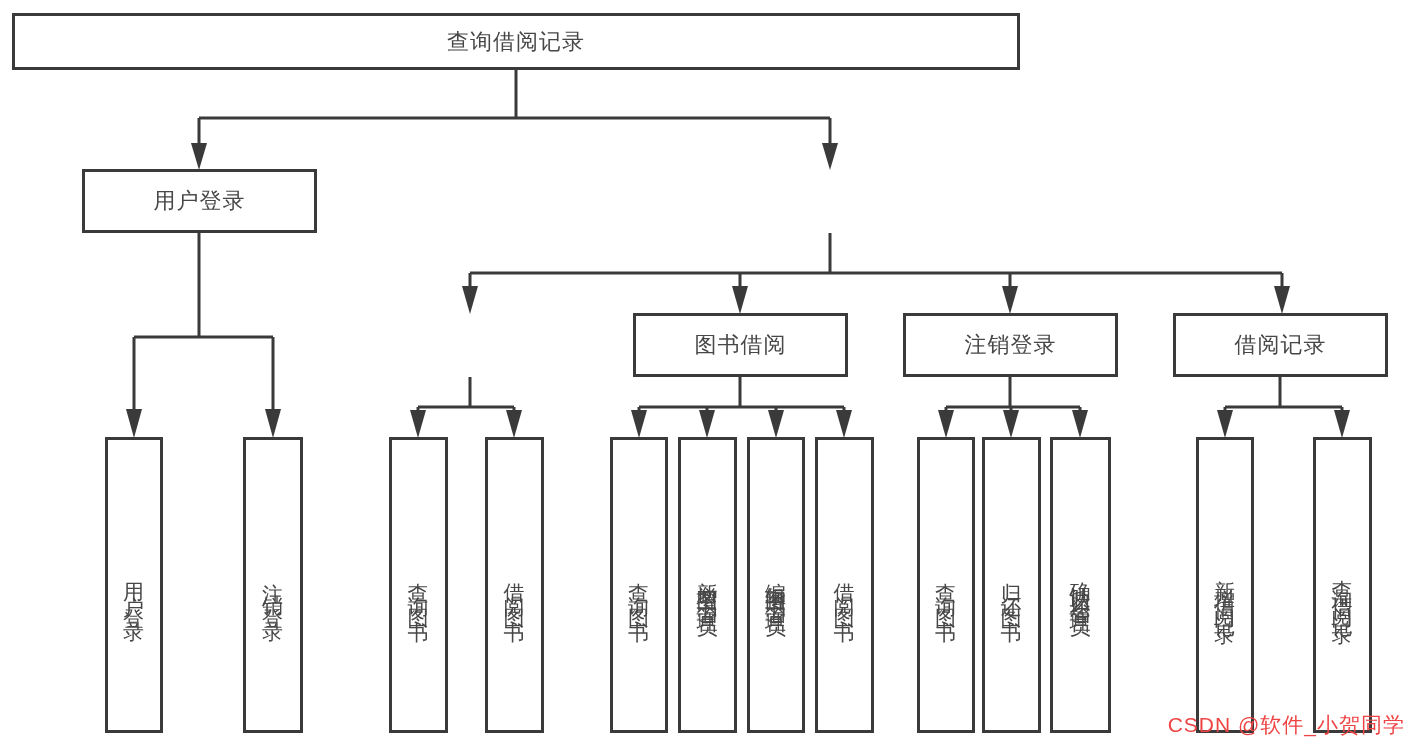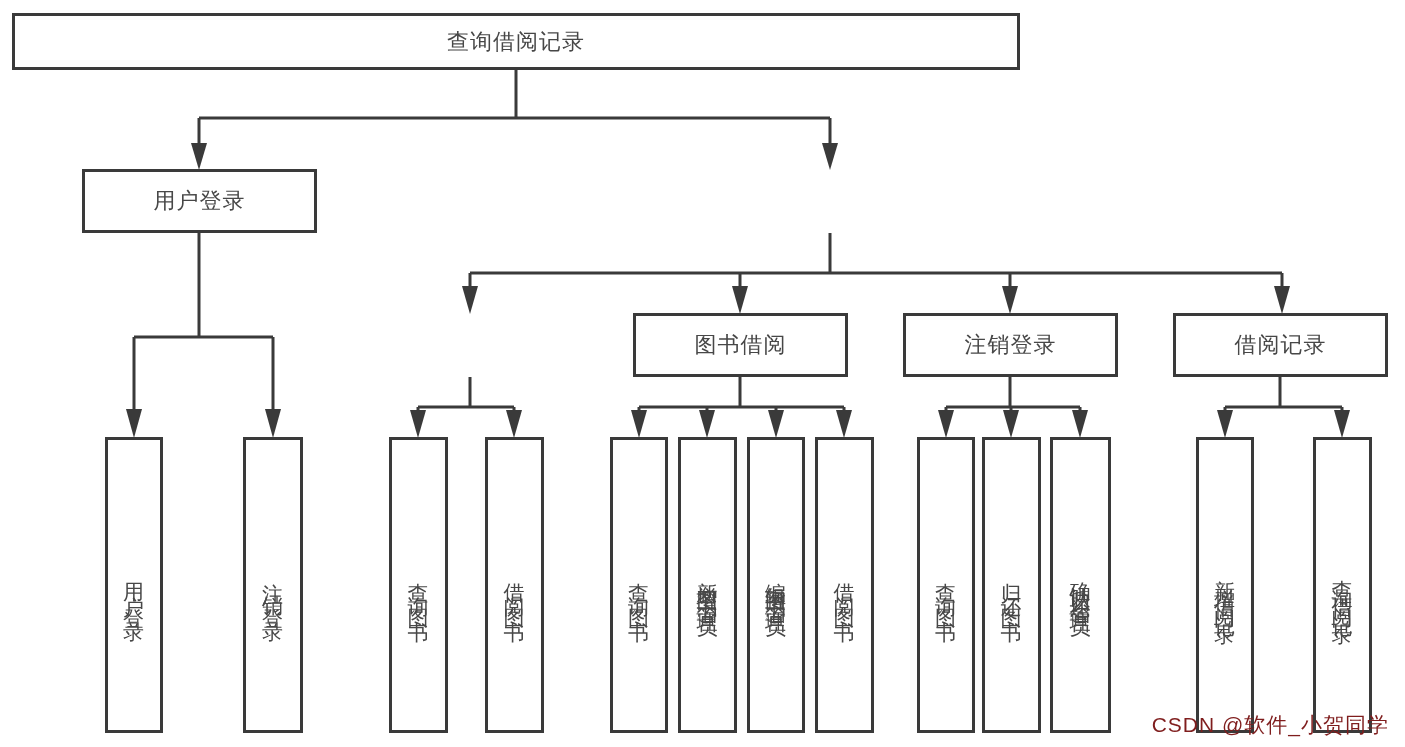--- a/index.html
+++ b/index.html
@@ -29,23 +29,23 @@
     text-orientation: mixed;
     font-size: 21px;
     line-height: 1;
   }
   .ls4 { letter-spacing: 13px; text-indent: 13px; }
   .ls6 { letter-spacing: 9px;  text-indent: 9px; }
   .ls9 { letter-spacing: 5px;  text-indent: 5px; }
   .watermark {
     position: absolute;
     top: 711px;
-    right: 16px;
+    right: 0;
     font-size: 21px;
-    color: #7f1d1d;
+    color: #ef4444;
     letter-spacing: 1px;
   }
 </style>
 </head>
 <body>
 
 <div id="canvas">
 
   <svg id="wires" width="1405" height="747" viewBox="0 0 1405 747">
     <g stroke="#3a3a3a" stroke-width="3" fill="none">

